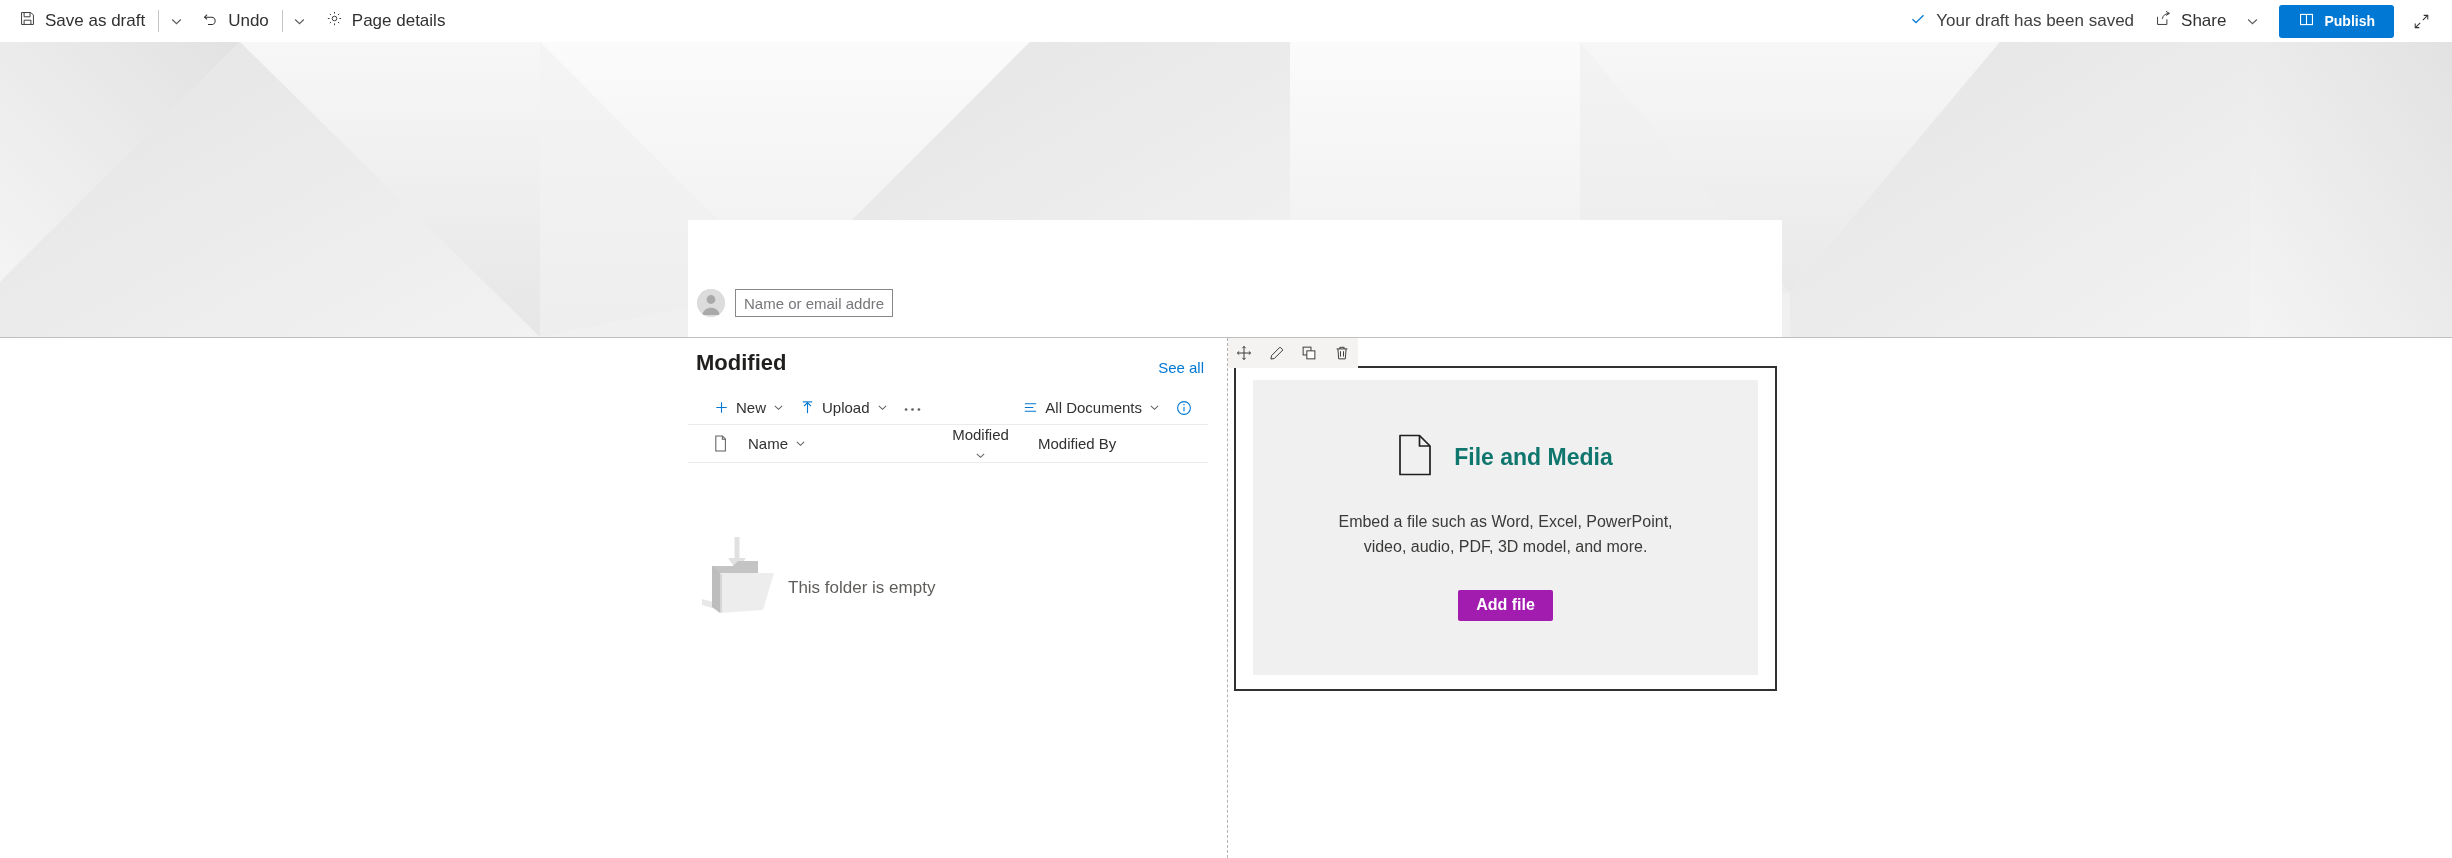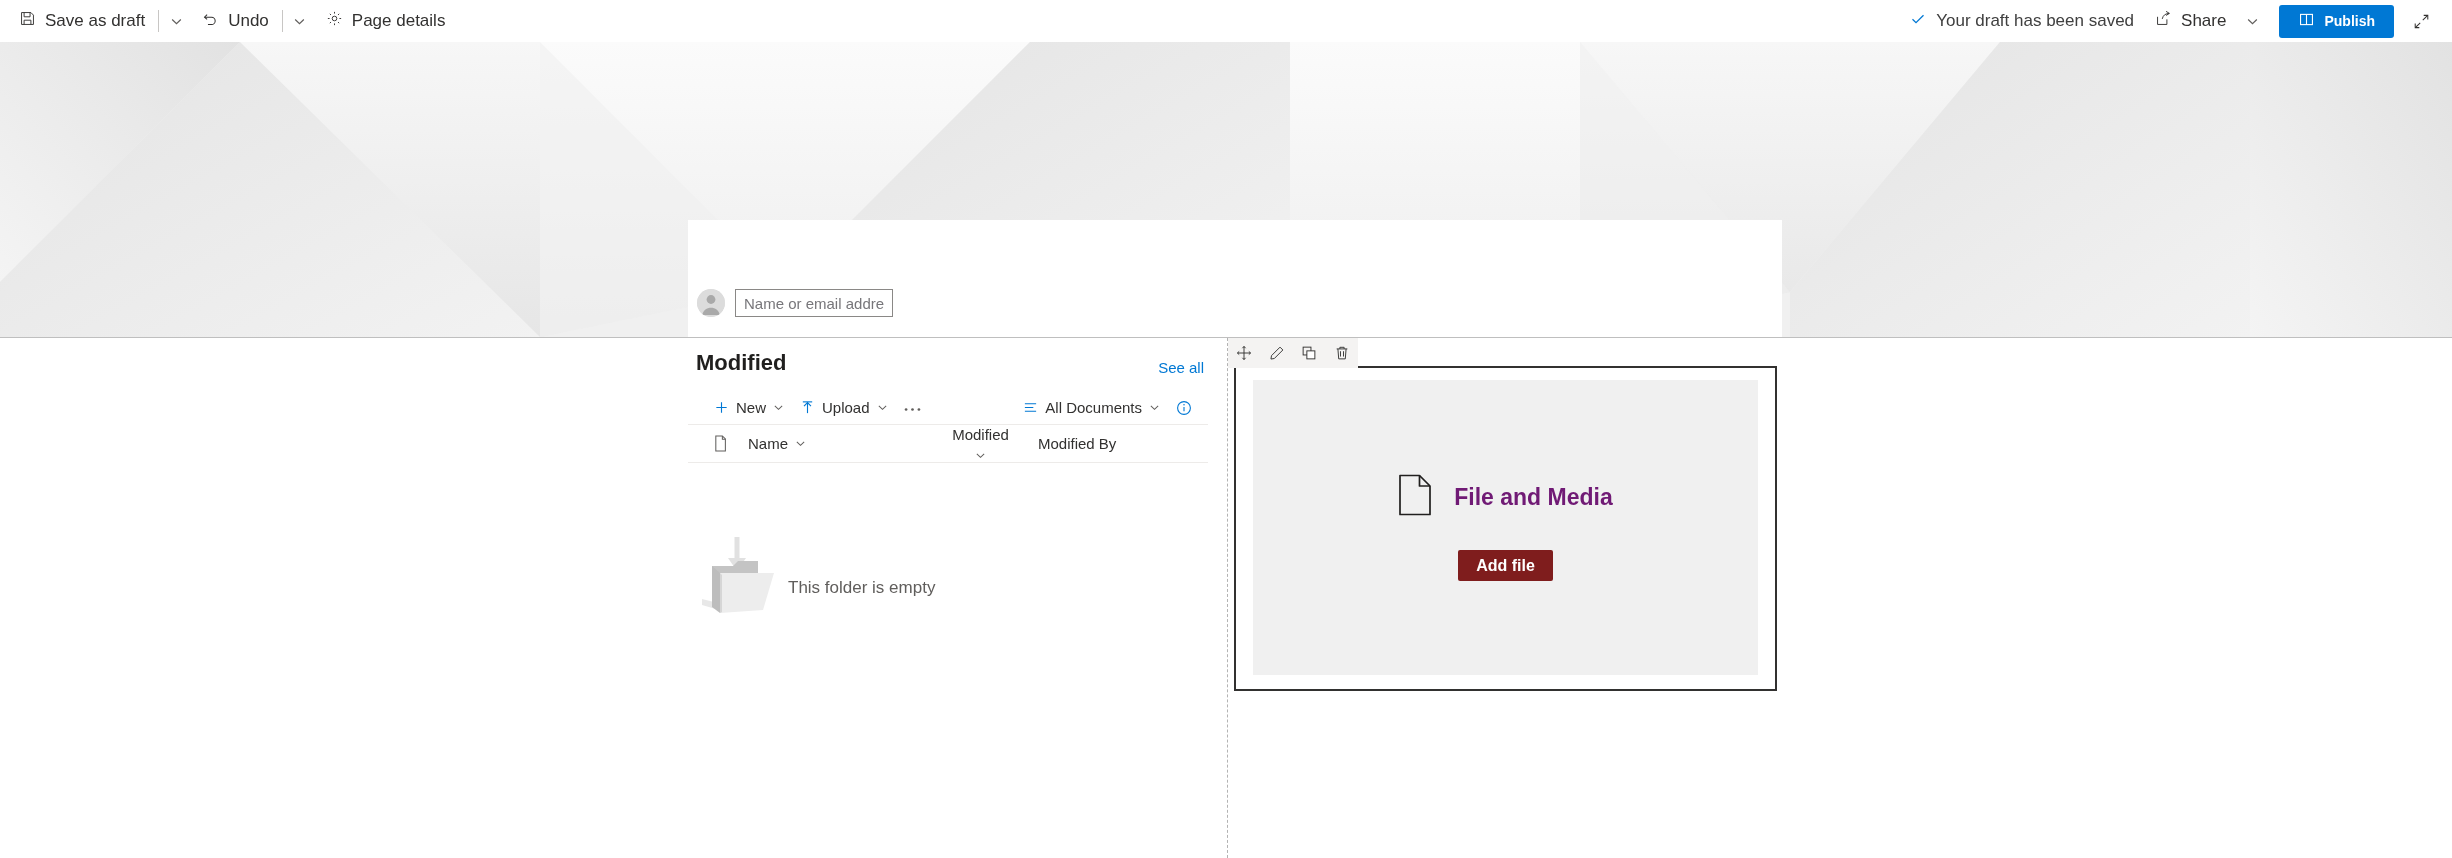--- a/index.html
+++ b/index.html
@@ -157,28 +157,28 @@
     position: absolute; left: 1234px; top: 28px;
     width: 543px; height: 325px;
     border: 2px solid #323130; background: #ffffff;
   }
   .wp-inner {
     position: absolute; left: 17px; top: 12px; right: 17px; bottom: 14px;
     background: #f0f0f0;
     display: flex; flex-direction: column; align-items: center; justify-content: center;
   }
   .fm-head { display: flex; align-items: center; gap: 22px; }
-  .fm-title { font-size: 23px; font-weight: 600; color: #701a75; }
+  .fm-title { font-size: 23px; font-weight: 600; color: #0f766e; }
   .fm-desc {
     margin-top: 30px; text-align: center; line-height: 1.55;
     font-size: 16px; color: #3b3a39; max-width: 340px;
   }
   .addfile-btn {
     margin-top: 30px; height: 31px; padding: 0 18px;
-    background: #7f1d1d; color: #ffffff; border: none; border-radius: 2px;
+    background: #a21caf; color: #ffffff; border: none; border-radius: 2px;
     font-family: inherit; font-size: 16px; font-weight: 600; cursor: pointer;
   }
 </style>
 </head>
 <body>
 
 <div id="root">
 
   <div class="cmdbar">
     <div class="cmd-left">
@@ -472,18 +472,19 @@
       <div class="wp-inner">
         <div class="fm-head">
           <span>
             <svg width="34" height="42" viewBox="0 0 34 42" fill="none" stroke="#201f1e" stroke-width="1.7">
               <path d="M2 1.5h19.5L32 12v28.5H2z" stroke-linejoin="round"></path>
               <path d="M21.5 1.5V12H32" stroke-linejoin="round"></path>
             </svg>
           </span>
           <span class="fm-title">File and Media</span>
         </div>
+        <div class="fm-desc">Embed a file such as Word, Excel, PowerPoint, video, audio, PDF, 3D model, and more.</div>
         <button class="addfile-btn">Add file</button>
       </div>
     </div>
 
   </div>
 </div>
 
 </body></html>

